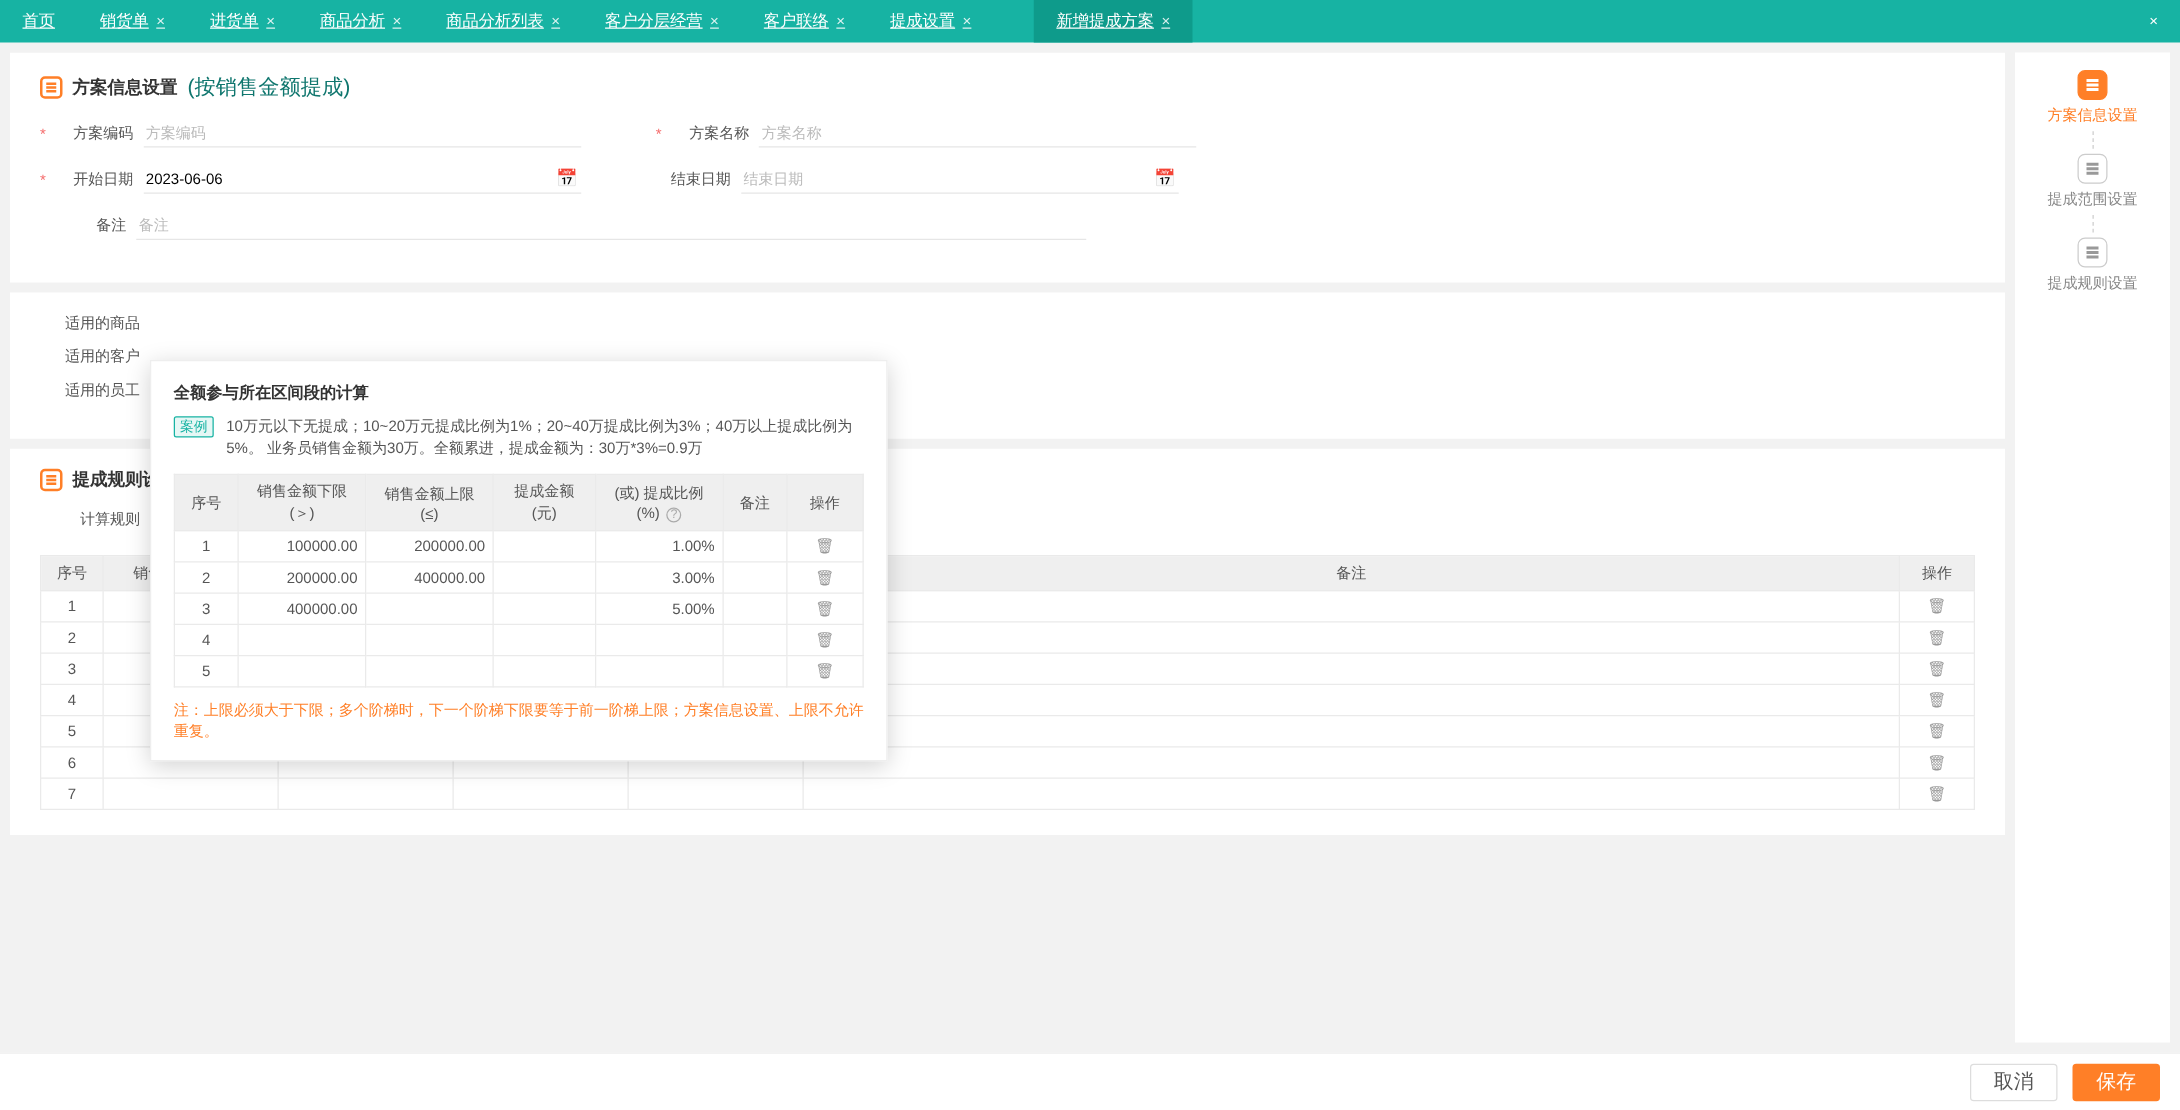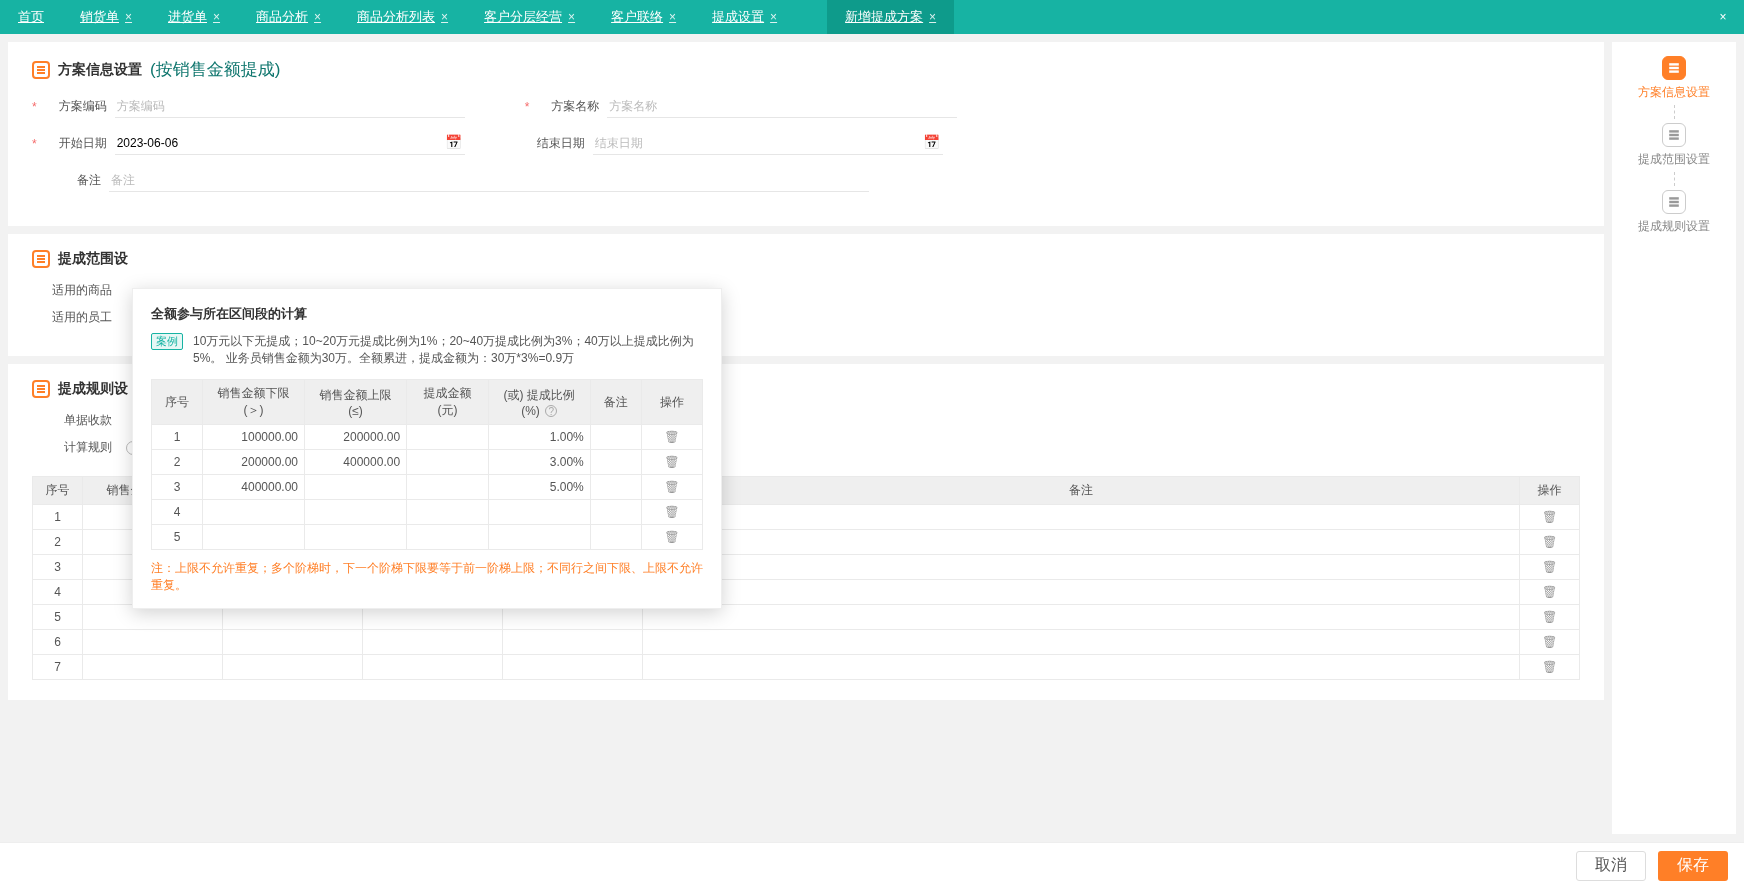--- a/index.html
+++ b/index.html
@@ -217,21 +217,21 @@
     border-radius: 3px;
     cursor: pointer;
     font-size: 16px;
   }
   .btn.secondary { border: 1px solid #ddd; background: #fff; color: #555; }
   .btn.primary { background: #ff7f27; color: #fff; }
 
   
   .tipCard {
     position: absolute;
-    left: 132px;
+    left: 120px;
     top: 288px;
     width: 590px;
     background: #fff;
     box-shadow: 0 4px 18px rgba(0,0,0,.18);
     border: 1px solid #eee;
     padding: 16px 18px 14px 18px;
     z-index: 50;
   }
   .tipCard .tc-title {
     font-weight: bold;
@@ -369,52 +369,42 @@
 
       <div class="row">
         <div class="field">
           <span class="lbl" style="margin-left:9px">备注</span>
           <input type="text" style="width: 760px;" placeholder="备注">
         </div>
       </div>
     </div>
 
     <div class="panel scope">
-      <div class="panel-title">
-        <span class="badge-round">
-          <svg width="10" height="10" viewBox="0 0 10 10">
-              <rect x="1" y="1" width="8" height="2" fill="#ff7f27"></rect>
-              <rect x="1" y="4" width="8" height="2" fill="#ff7f27"></rect>
-              <rect x="1" y="7" width="8" height="2" fill="#ff7f27"></rect>
-            </svg>
-        </span>
-        <span>提成范围设</span>
-      </div>
       <div class="scope-row">
           <span class="lbl">适用的商品</span>
+        </div>
+      <div class="scope-row">
+          <span class="lbl">适用的客户</span>
         </div>
       <div class="scope-row">
           <span class="lbl">适用的员工</span>
         </div>
     </div>
 
     <div class="panel rule">
       <div class="panel-title">
         <span class="badge-round">
           <svg width="10" height="10" viewBox="0 0 10 10">
               <rect x="1" y="1" width="8" height="2" fill="#ff7f27"></rect>
               <rect x="1" y="4" width="8" height="2" fill="#ff7f27"></rect>
               <rect x="1" y="7" width="8" height="2" fill="#ff7f27"></rect>
             </svg>
         </span>
         <span>提成规则设</span>
       </div>
-      <div class="row2">
-          <span class="lbl2">单据收款</span>
-        </div>
 
       <div class="row2">
         <span class="lbl2">计算规则</span>
         <span class="radio">
           <span class="dot"></span>
           <span class="radio-label">固定比例</span>
         </span>
         <span class="radio">
           <span class="dot"></span>
           <span class="radio-label">区间超额提</span>
@@ -614,14 +604,14 @@
           <td class="right"></td>
           <td class="right"></td>
           <td class="right"></td>
           <td class="right"></td>
           <td></td>
           <td class="op"><span class="del">🗑</span></td>
         </tr>
       </tbody>
   </table>
 
-  <div class="note">注：上限不允许重复；多个阶梯时，下一个阶梯下限要等于前一阶梯上限；不同行之间下限、上限不允许重复。</div>
+  <div class="note">注：上限必须大于下限；多个阶梯时，下一个阶梯下限要等于前一阶梯上限；方案信息设置、上限不允许重复。</div>
 </div>
 
 </body></html>

